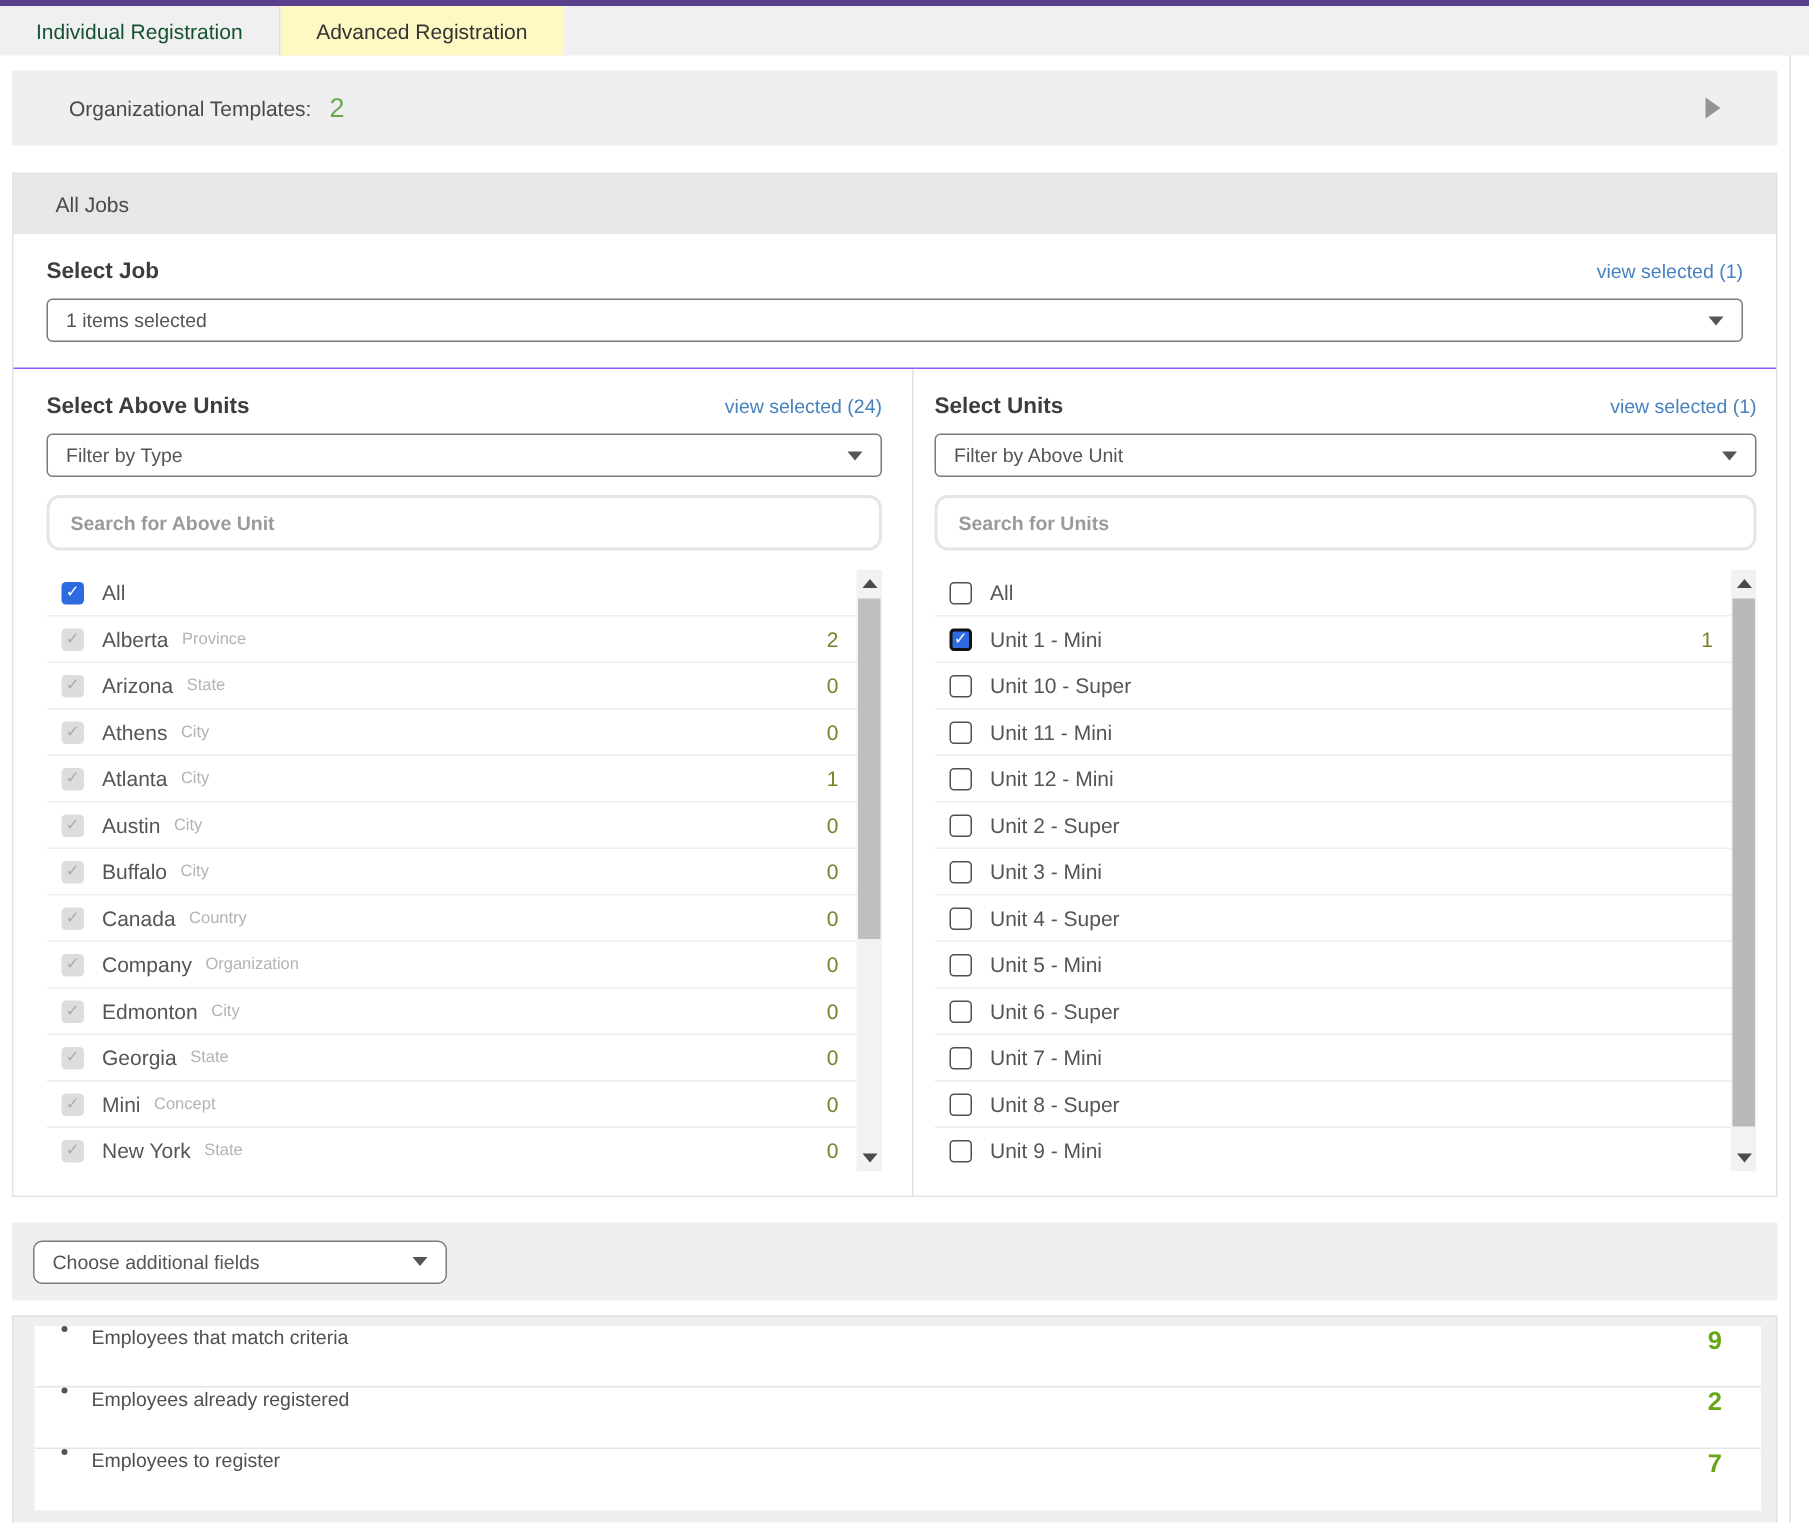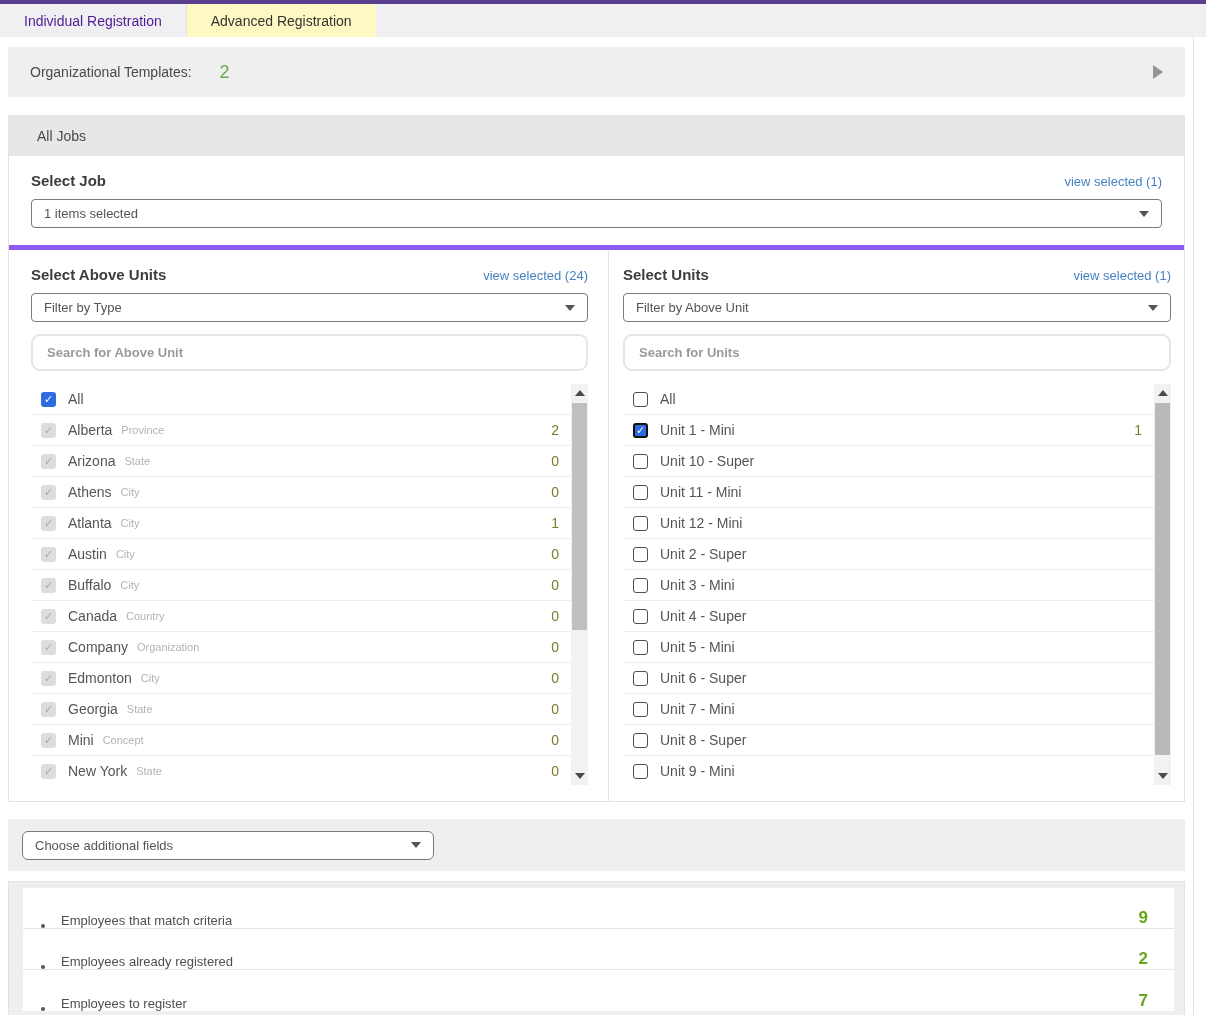--- a/index.html
+++ b/index.html
@@ -7,34 +7,34 @@
     --green_soft:#6aa84f; --checkbox:#2f6be0;
   }
   *{box-sizing:border-box;}
   html,body{margin:0;padding:0;background:#fff;}
   body{
     width:1206px;height:1015px;overflow:hidden;position:relative;
     font-family:"Liberation Sans","DejaVu Sans",sans-serif;color:#4a4a4a;
   }
   .topbar{height:4px;background:var(--purple);width:1206px;}
   .tabbar{height:33px;background:#f0eff1;display:flex;width:1206px;}
-  .tab{display:flex;align-items:center;padding:0 24px;font-size:14px;color:#4c1d95;cursor:pointer;}
+  .tab{display:flex;align-items:center;padding:0 24px;font-size:14px;color:#14532d;cursor:pointer;}
   .tab.inactive{border-right:1px solid #e0e0e0;}
   .tab.active{background:#fef9c3;color:#333;}
   .shell{width:1194px;border-right:1px solid #e0e0e0;min-height:978px;padding-top:10px;}
   .content{margin-left:8px;width:1177px;}
   
-  .templates-bar{height:50px;background:#f0eff0;display:flex;align-items:center;padding:0 22px;margin-bottom:18px;cursor:pointer;gap:16px;}
+  .templates-bar{height:50px;background:#f0eff0;display:flex;align-items:center;padding:0 38px;margin-bottom:18px;cursor:pointer;}
   .templates-label{font-size:14px;color:#4a4a4a;}
   .templates-count{font-size:18px;color:var(--green_soft);margin-left:12px;}
   .tri-right{margin-left:auto;width:0;height:0;border-top:7px solid transparent;border-bottom:7px solid transparent;border-left:10px solid #949494;}
   
   .jobs-card{background:#fff;border:1px solid #e3e3e3;margin-bottom:17px;}
   .card-header{height:40px;background:#e8e6e8;display:flex;align-items:center;padding:0 28px;font-size:14px;color:#4a4a4a;}
-  .select-job{padding:16px 22px 17px 22px;border-bottom:5px solid #8b5cf6;}
+  .select-job{padding:16px 22px 17px 22px;border-bottom:1px solid #8b5cf6;}
   .sec-head{display:flex;justify-content:space-between;align-items:baseline;margin-bottom:10px;}
   .sec-title{font-size:15px;font-weight:bold;color:#3d3d3d;}
   .view-link{font-size:13px;color:var(--link);text-decoration:none;cursor:pointer;}
   .dropdown{height:29px;background:#fff;border:1px solid #7a7a7a;border-radius:4px;display:flex;align-items:center;justify-content:space-between;padding:0 12px;font-size:13px;color:#555;cursor:pointer;gap:38px;}
   .caret{width:0;height:0;border-left:5px solid transparent;border-right:5px solid transparent;border-top:6px solid #555;}
   .columns{display:flex;}
   .col-left{width:600px;border-right:1px solid #e3e3e3;padding:16px 20px 16px 22px;}
   .col-right{flex:1;padding:16px 13px 16px 14px;}
   .search-box{margin-top:12px;margin-bottom:13px;}
   .search-input{width:100%;height:37px;border:2px solid #e5e5e5;border-radius:9px;padding:0 14px;font-size:13px;color:#555;outline:none;font-family:inherit;font-weight:bold;}
@@ -59,25 +59,25 @@
   .scroll-btn{position:absolute;left:0;width:17px;height:18px;display:flex;align-items:center;justify-content:center;cursor:pointer;}
   .scroll-btn.up{top:0;}
   .scroll-btn.down{bottom:0;}
   .tri-up{width:0;height:0;border-left:5px solid transparent;border-right:5px solid transparent;border-bottom:6px solid #4a4a4a;}
   .tri-down{width:0;height:0;border-left:5px solid transparent;border-right:5px solid transparent;border-top:6px solid #4a4a4a;}
   .scroll-thumb{position:absolute;left:1px;width:15px;background:#bfbfbf;cursor:pointer;}
   .thumb-left{top:19px;height:227px;}
   .thumb-right{top:19px;height:352px;background:#b9b9b9;}
   
   .fields-bar{height:52px;background:#f0eff0;display:flex;align-items:center;padding:0 14px;margin-bottom:10px;}
-  .fields-dropdown{width:412px;border-radius:6px;text-align:center;}
+  .fields-dropdown{width:276px;border-radius:6px;text-align:center;}
   
   .summary{background:#f0eff0;border:1px solid #e2e2e2;padding:6px 10px 11px 14px;}
   .summary-inner{background:#fff;}
-  .summary-row{display:flex;align-items:flex-end;height:41px;border-bottom:1px solid #e5e5e5;padding:0 26px 0 18px;}
+  .summary-row{display:flex;align-items:flex-start;height:41px;border-bottom:1px solid #e5e5e5;padding:0 26px 0 18px;}
   .summary-row:last-child{border-bottom:none;}
   .bullet{width:4px;height:4px;border-radius:50%;background:#555;margin-right:16px;flex:none;}
   .summary-label{font-size:13px;color:#4f4f4f;}
   .summary-value{margin-left:auto;font-size:17px;font-weight:bold;color:var(--green);}
 </style>
 </head>
 <body>
 
 <div class="topbar"></div>
 

